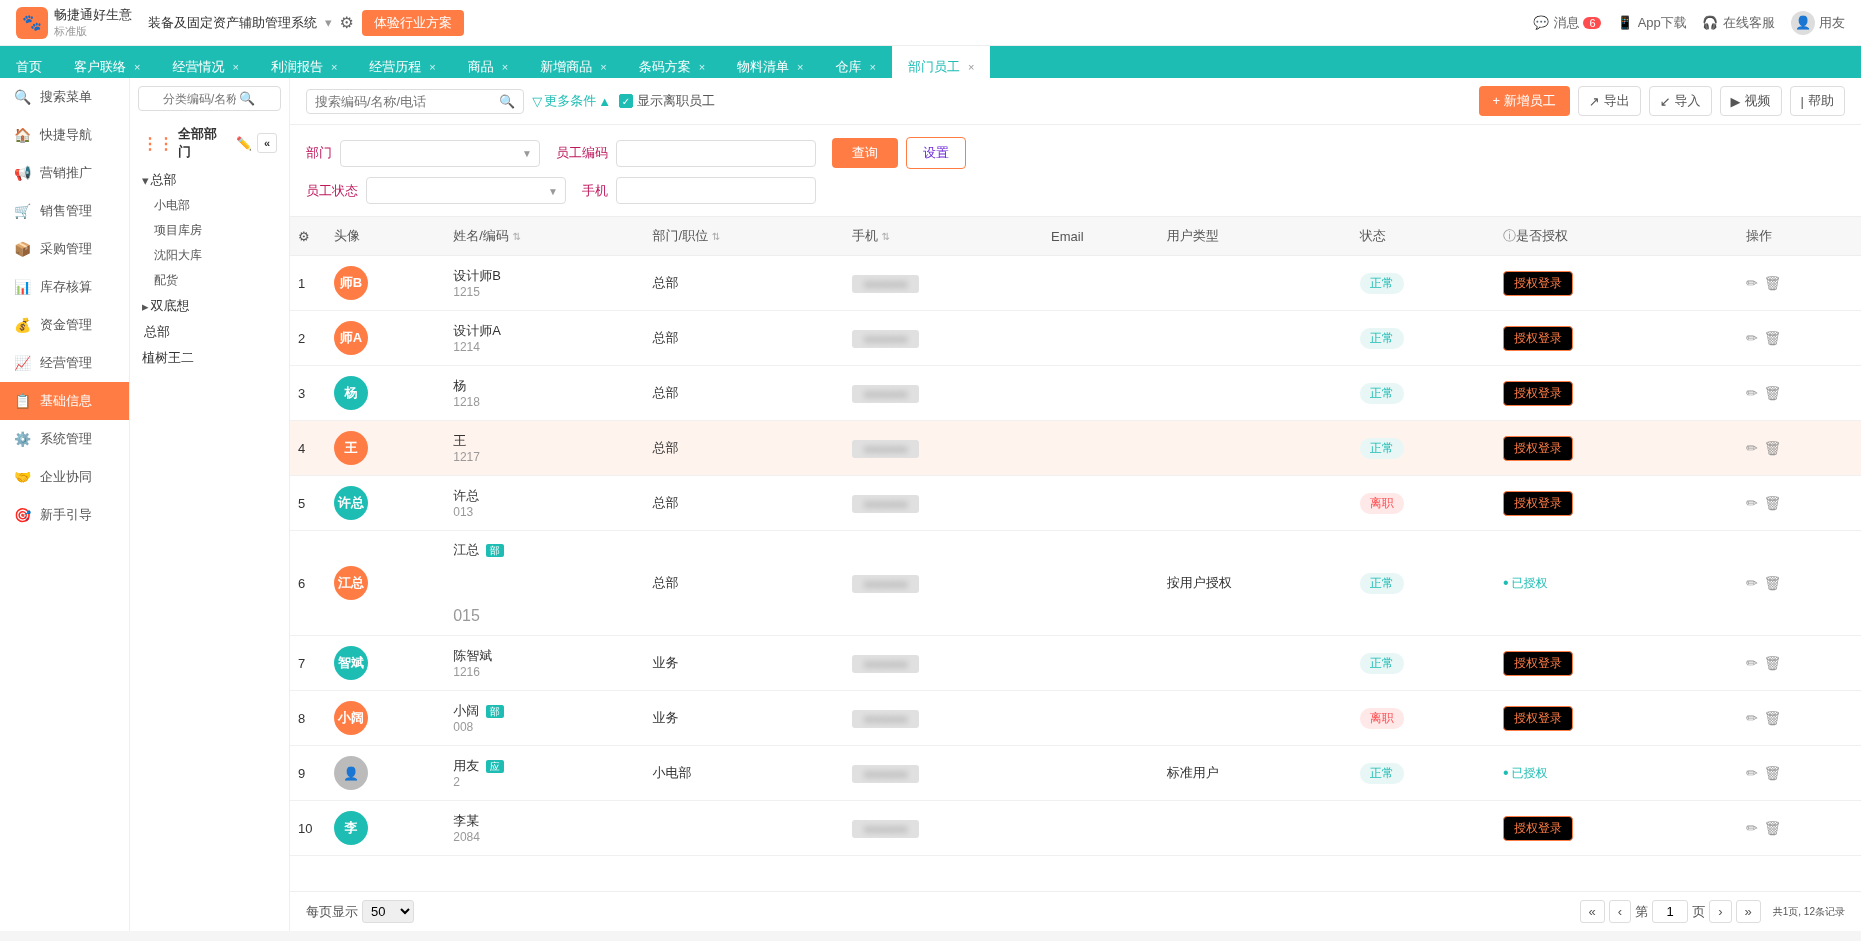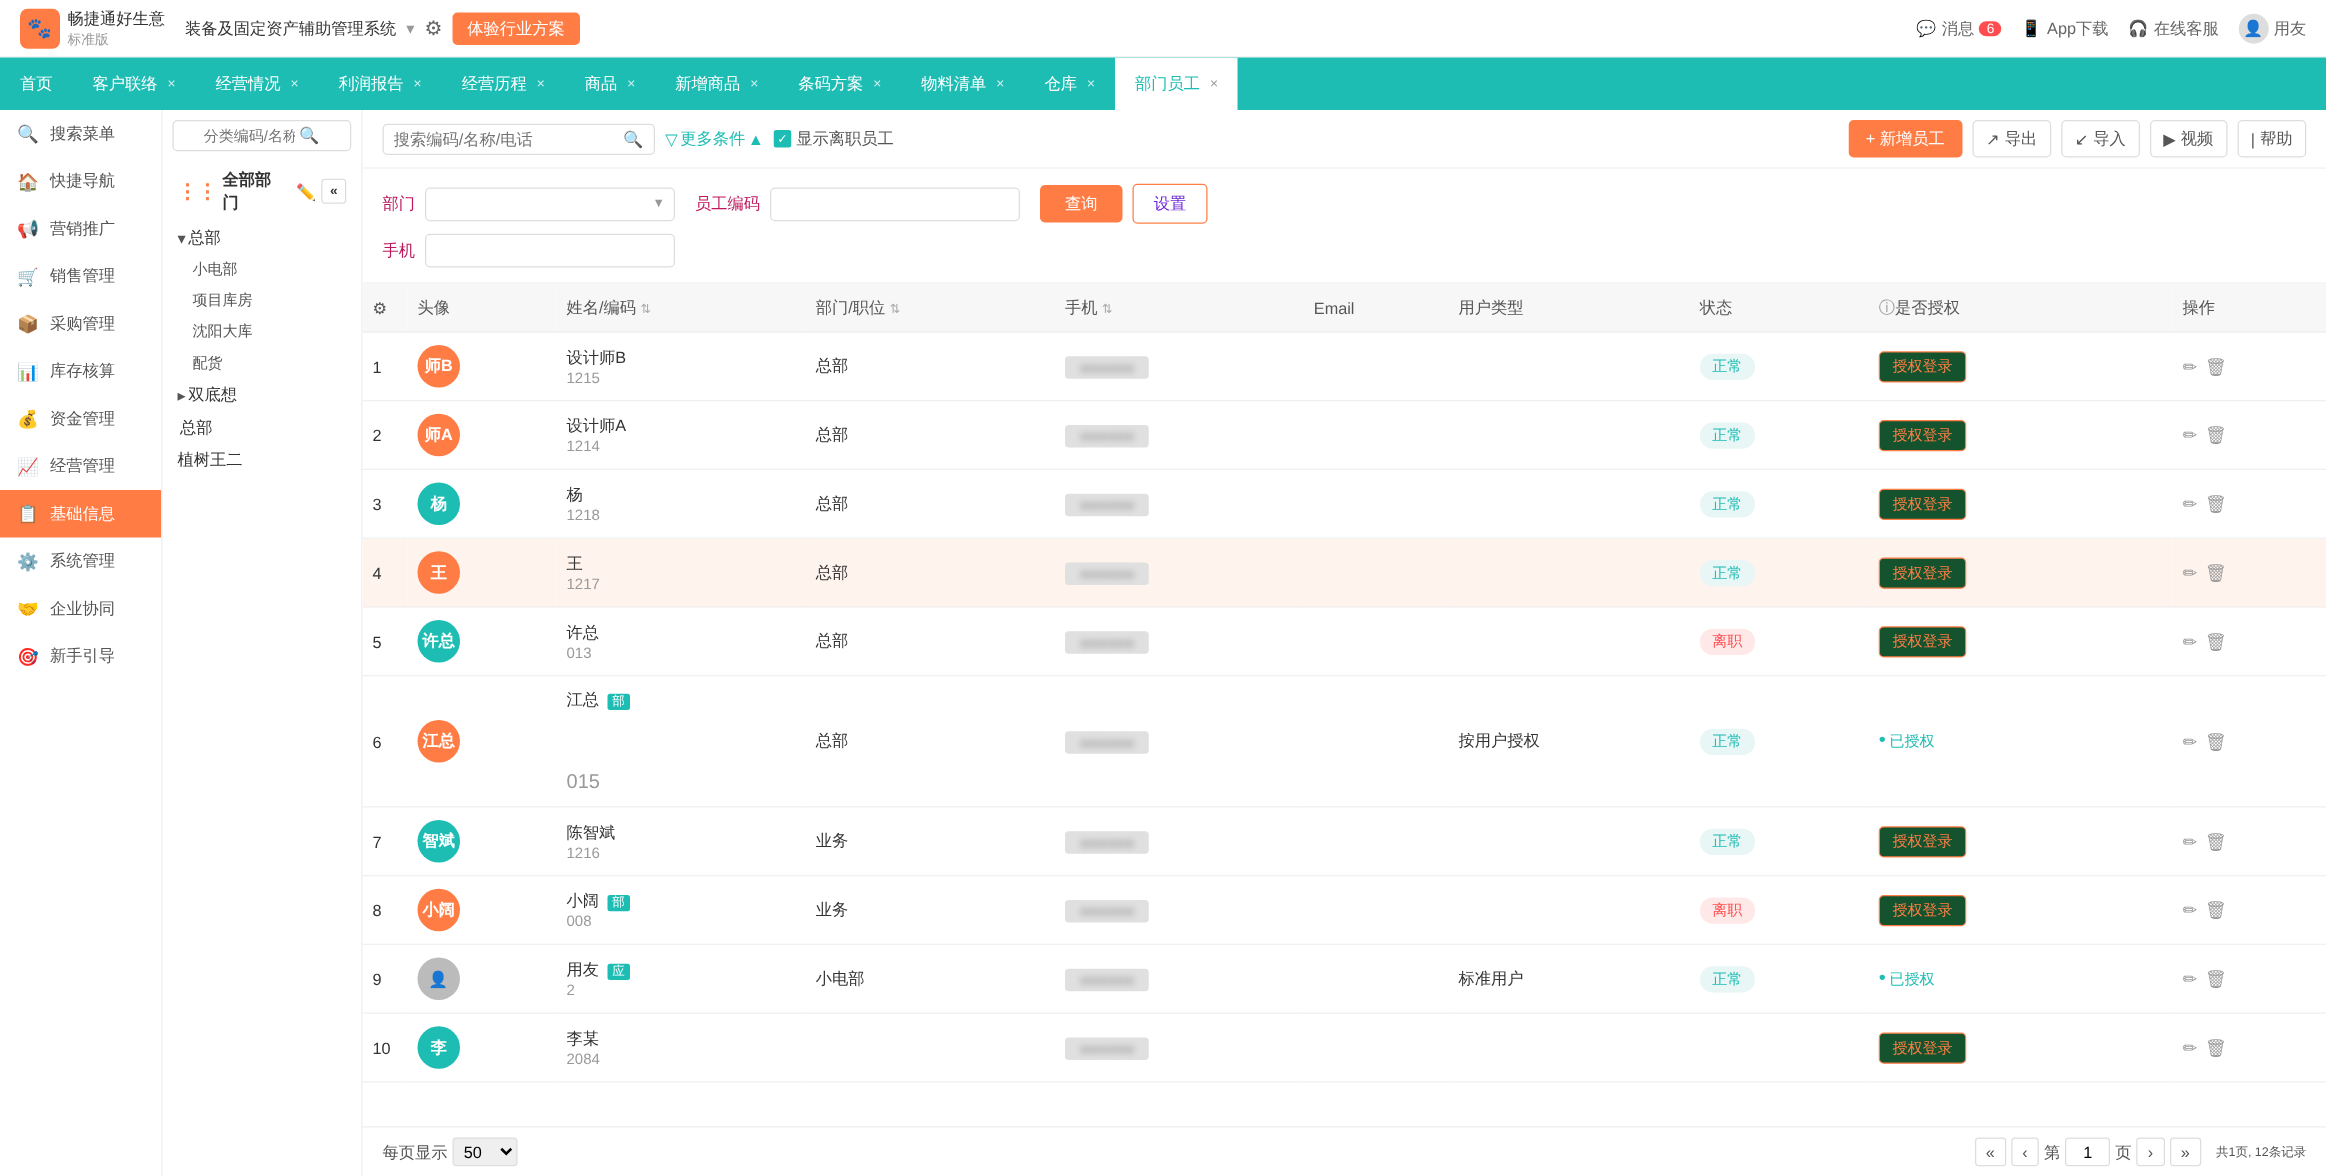--- a/index.html
+++ b/index.html
@@ -18,21 +18,21 @@
     .logo-sub { font-size: 11px; color: #999; }
     .system-title { font-size: 13px; color: #333; margin-left: 8px; }
     .header-actions { display: flex; align-items: center; gap: 16px; }
     .header-btn { display: flex; align-items: center; gap: 4px; color: #666; font-size: 13px; cursor: pointer; }
     .header-btn .badge { background: #ff4d4f; color: #fff; border-radius: 10px; font-size: 11px; padding: 0 5px; min-width: 18px; text-align: center; }
     .try-btn { background: #ff7d45; color: #fff; border: none; border-radius: 4px; padding: 4px 12px; cursor: pointer; font-size: 13px; }
     .gear-btn { color: #666; cursor: pointer; font-size: 16px; }
 
     
     .nav-tabs {
-      background: #1ebdb4; display: flex; height: 42px; padding: 0 0 0 0; overflow-x: auto;
+      background: #1ebdb4; display: flex; height: 32px; padding: 0 0 0 0; overflow-x: auto;
     }
     .nav-tab {
       display: flex; align-items: center; height: 42px; padding: 0 16px; color: #fff; font-size: 13px; cursor: pointer; white-space: nowrap; position: relative; gap: 4px;
     }
     .nav-tab.active { background: #fff; color: #1ebdb4; }
     .nav-tab .close-x { font-size: 11px; color: rgba(255,255,255,0.8); margin-left: 4px; cursor: pointer; }
     .nav-tab.active .close-x { color: #999; }
 
     
     .main-layout { display: flex; height: calc(941px - 46px - 42px); }
@@ -92,21 +92,21 @@
     .table-wrap { flex: 1; overflow-y: auto; background: #fff; }
     table { width: 100%; border-collapse: collapse; }
     thead tr { background: #f7f7f7; }
     th { padding: 10px 8px; text-align: left; font-size: 13px; color: #555; font-weight: normal; border-bottom: 1px solid #eee; white-space: nowrap; }
     td { padding: 10px 8px; font-size: 13px; color: #333; border-bottom: 1px solid #f0f0f0; vertical-align: middle; }
     tr.highlighted { background: #fff3ed; }
     .avatar { width: 34px; height: 34px; border-radius: 50%; display: flex; align-items: center; justify-content: center; color: #fff; font-size: 13px; font-weight: bold; }
     .status-badge { display: inline-block; padding: 2px 10px; border-radius: 10px; font-size: 12px; }
     .status-normal { background: #e8f7f6; color: #1ebdb4; }
     .status-resigned { background: #ffe8e8; color: #ff4d4f; }
-    .btn-auth { border: 1px solid #ff7d45; color: #ff7d45; background: #14532d; border-radius: 4px; padding: 3px 10px; font-size: 12px; cursor: pointer; white-space: nowrap; }
+    .btn-auth { border: 1px solid #ff7d45; color: #ff7d45; background: #000000; border-radius: 4px; padding: 3px 10px; font-size: 12px; cursor: pointer; white-space: nowrap; }
     .already-auth { color: #1ebdb4; font-size: 12px; display: flex; align-items: center; gap: 3px; }
     .already-auth::before { content: '•'; font-size: 16px; }
     .op-btns { display: flex; gap: 6px; align-items: center; }
     .op-btn { color: #999; cursor: pointer; font-size: 14px; border: none; background: none; }
     .blurred { color: transparent; text-shadow: 0 0 6px rgba(0,0,0,0.3); user-select: none; background: #e0e0e0; border-radius: 3px; padding: 2px 12px; font-size: 12px; }
     .dept-tag { background: #1ebdb4; color: #fff; font-size: 10px; padding: 1px 4px; border-radius: 2px; margin-left: 3px; vertical-align: middle; }
 
     
     .table-footer { background: #fff; border-top: 1px solid #eee; padding: 8px 16px; display: flex; align-items: center; gap: 8px; font-size: 13px; color: #555; }
     .footer-left { display: flex; align-items: center; gap: 4px; }
@@ -346,20 +346,28 @@
               <span class="filter-label">员工编码</span>
               <input class="filter-input" type="text" style="">
             </div>
             <div class="adv-filter-btns">
               <button class="btn-search">查询</button>
               <button class="btn-set">设置</button>
             </div>
           </div>
           <div class="adv-filter-row">
             <div class="filter-field">
+              <span class="filter-label">员工状态</span>
+              <div class="filter-select-wrap">
+                <select class="filter-select">
+                  <option value=""></option>
+                </select>
+              </div>
+            </div>
+            <div class="filter-field">
               <span class="filter-label">手机</span>
               <input class="filter-input" type="text" style="">
             </div>
           </div>
         </div>
 
         <div class="table-wrap">
           <table>
             <thead>
               <tr>

